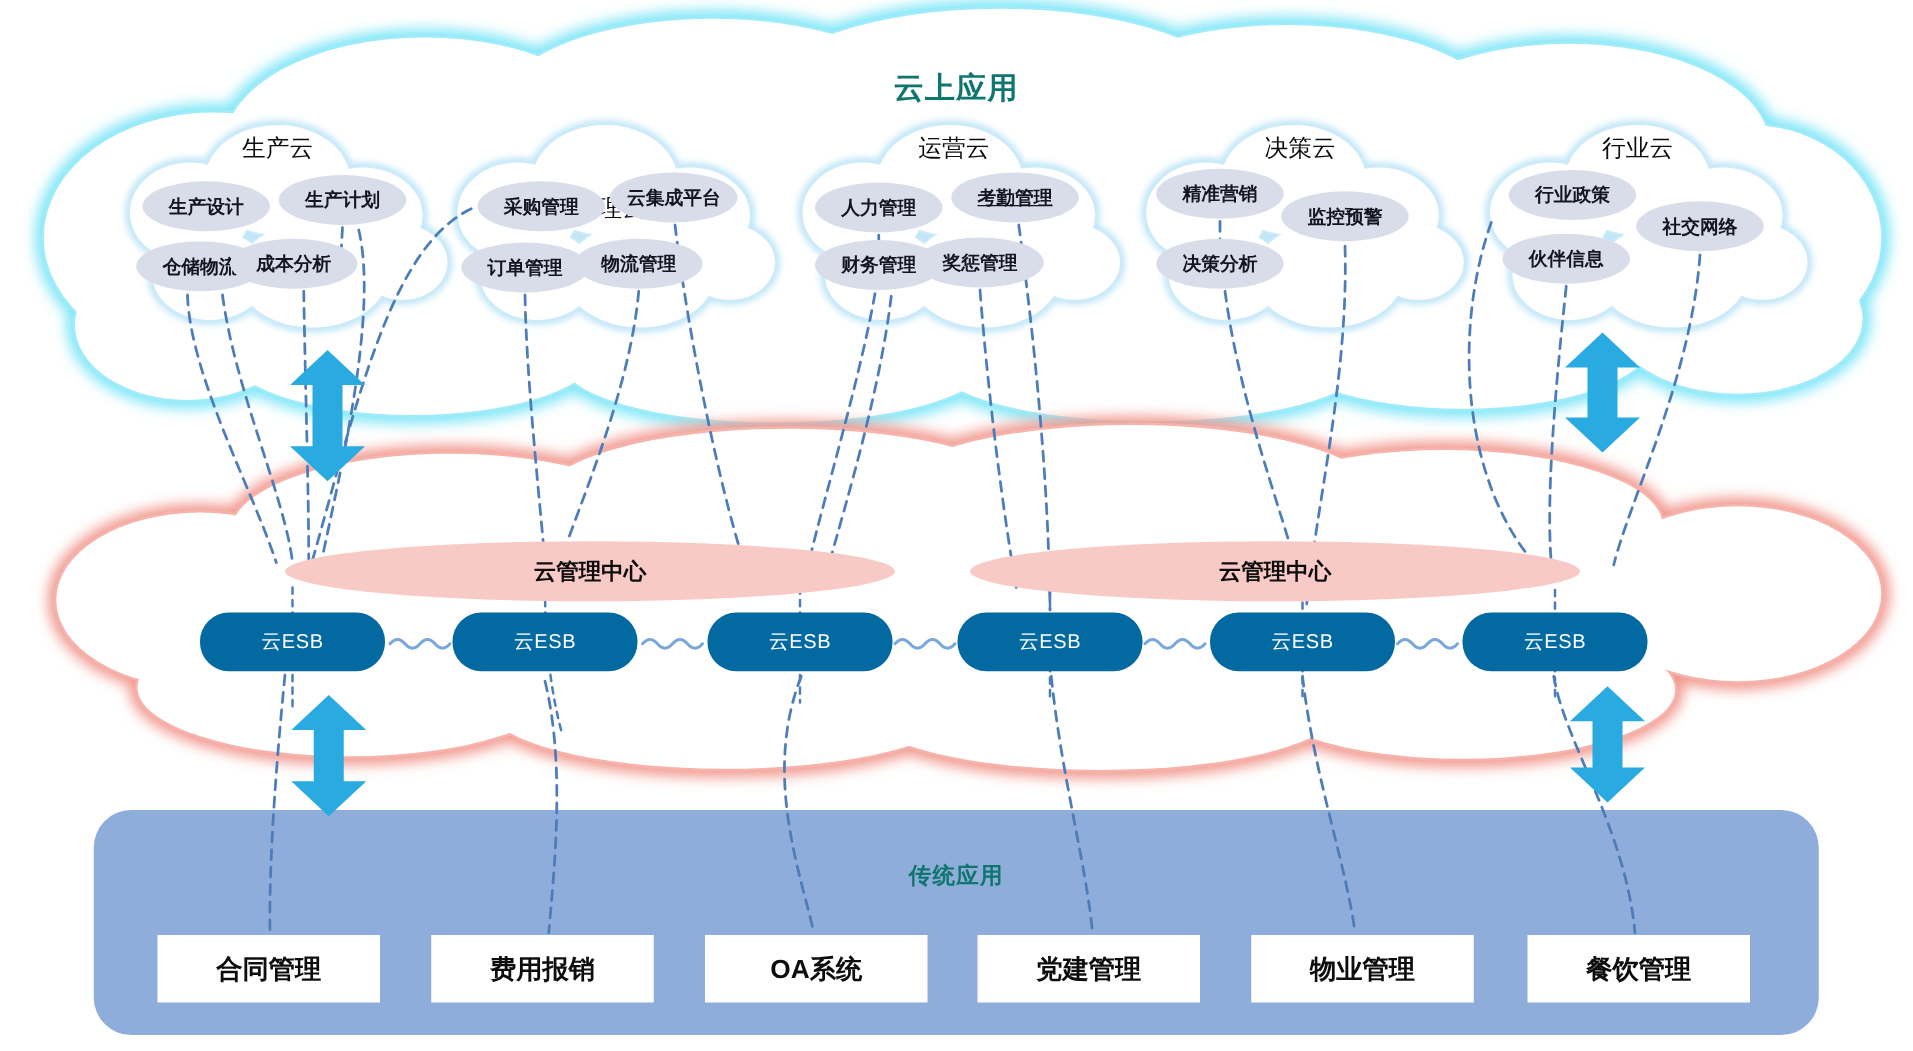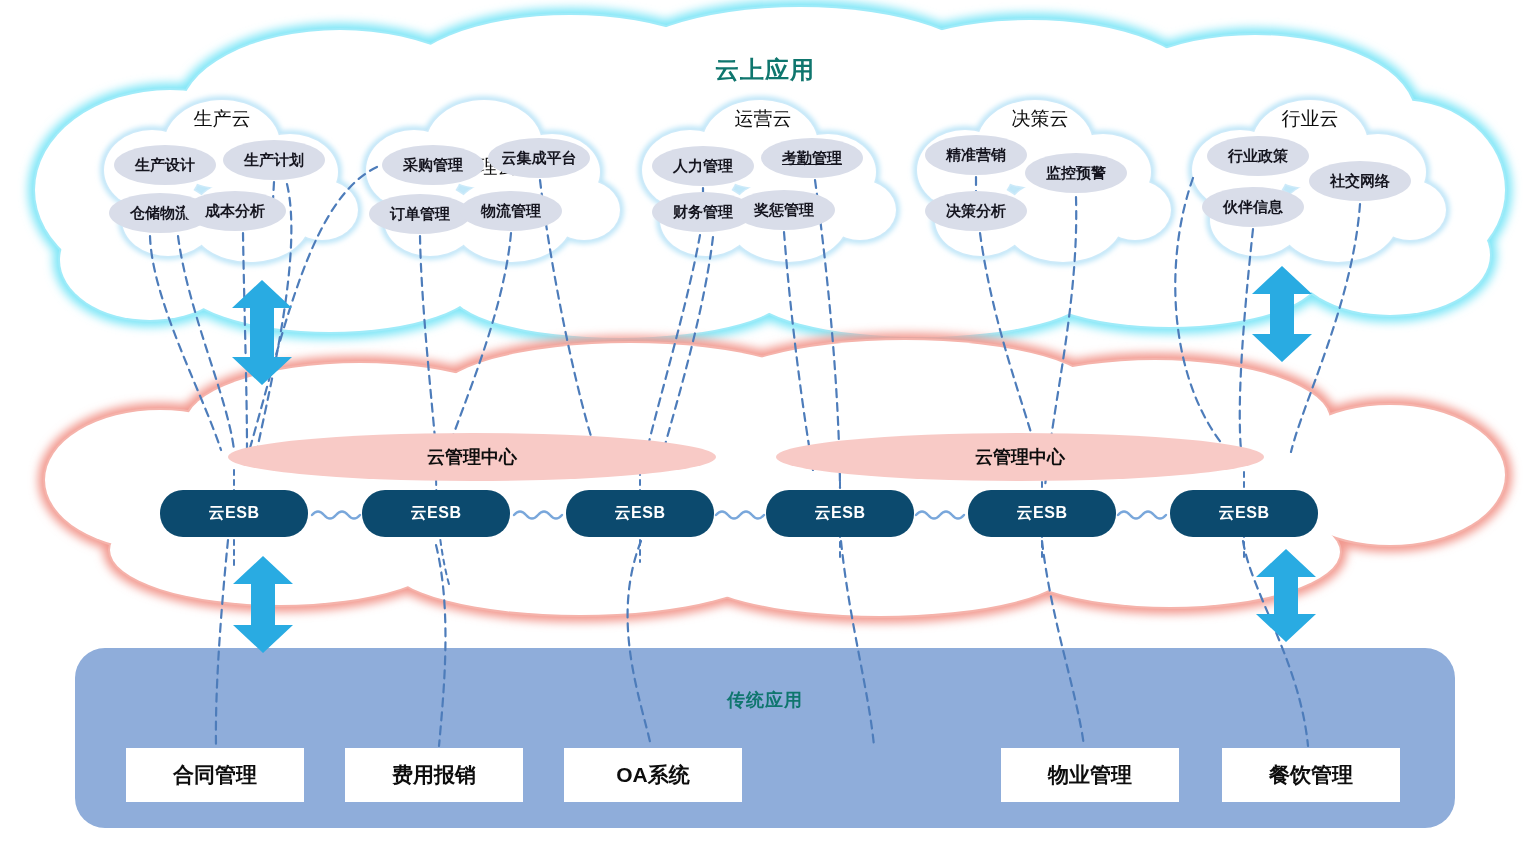--- a/index.html
+++ b/index.html
@@ -17,22 +17,22 @@
     background:#d9dde9;display:flex;align-items:center;justify-content:center;
     font-size:15px;font-weight:bold;color:#15151f;
   }
   .pink-ellipse{
     width:488px;height:48px;border-radius:50%;
     background:#f8cac6;display:flex;align-items:center;justify-content:center;
     font-size:18px;font-weight:bold;color:#0d0d0d;
   }
   .esb{
     width:148px;height:47px;border-radius:23px;
-    background:#0c4a6e;display:flex;align-items:center;justify-content:center;
-    font-size:16px;font-weight:bold;color:#ffffff;letter-spacing:.5px;
+    background:#0369a1;display:flex;align-items:center;justify-content:center;
+    font-size:16px;font-weight:normal;color:#ffffff;letter-spacing:.5px;
   }
   .legacy-box{
     width:178px;height:54px;background:#ffffff;
     display:flex;align-items:center;justify-content:center;
     font-size:21px;font-weight:bold;color:#0d0d0d;
   }
   
   .g-cyan1{fill:#7ee6f7;stroke:#7ee6f7;stroke-width:14;filter:url(#b6);}
   .g-cyan2{fill:#ffffff;stroke:#9febf9;stroke-width:4;}
   .g-fill{fill:#ffffff;}
@@ -229,16 +229,17 @@
   <div class="abs esb" style="left:566px;top:490px;">云ESB</div>
   <div class="abs esb" style="left:766px;top:490px;">云ESB</div>
   <div class="abs esb" style="left:968px;top:490px;">云ESB</div>
   <div class="abs esb" style="left:1170px;top:490px;">云ESB</div>
 
   <div class="abs big-title" style="left:645px;top:688px;width:240px;font-size:18px;">传统应用</div>
 
   <div class="abs legacy-box" style="left:126px;top:748px;">合同管理</div>
   <div class="abs legacy-box" style="left:345px;top:748px;">费用报销</div>
   <div class="abs legacy-box" style="left:564px;top:748px;">OA系统</div>
+  <div class="abs legacy-box" style="left:782px;top:748px;">党建管理</div>
   <div class="abs legacy-box" style="left:1001px;top:748px;">物业管理</div>
   <div class="abs legacy-box" style="left:1222px;top:748px;">餐饮管理</div>
 
 </div>
 
 </body></html>

